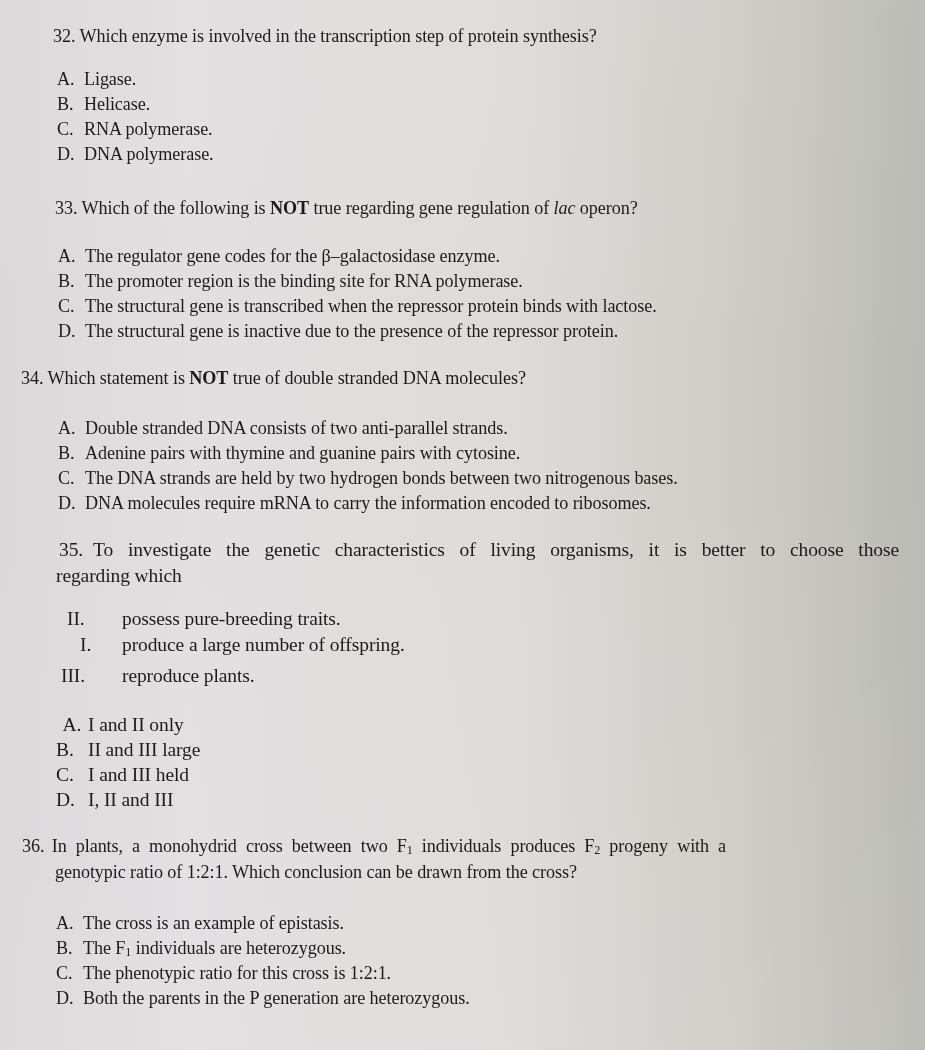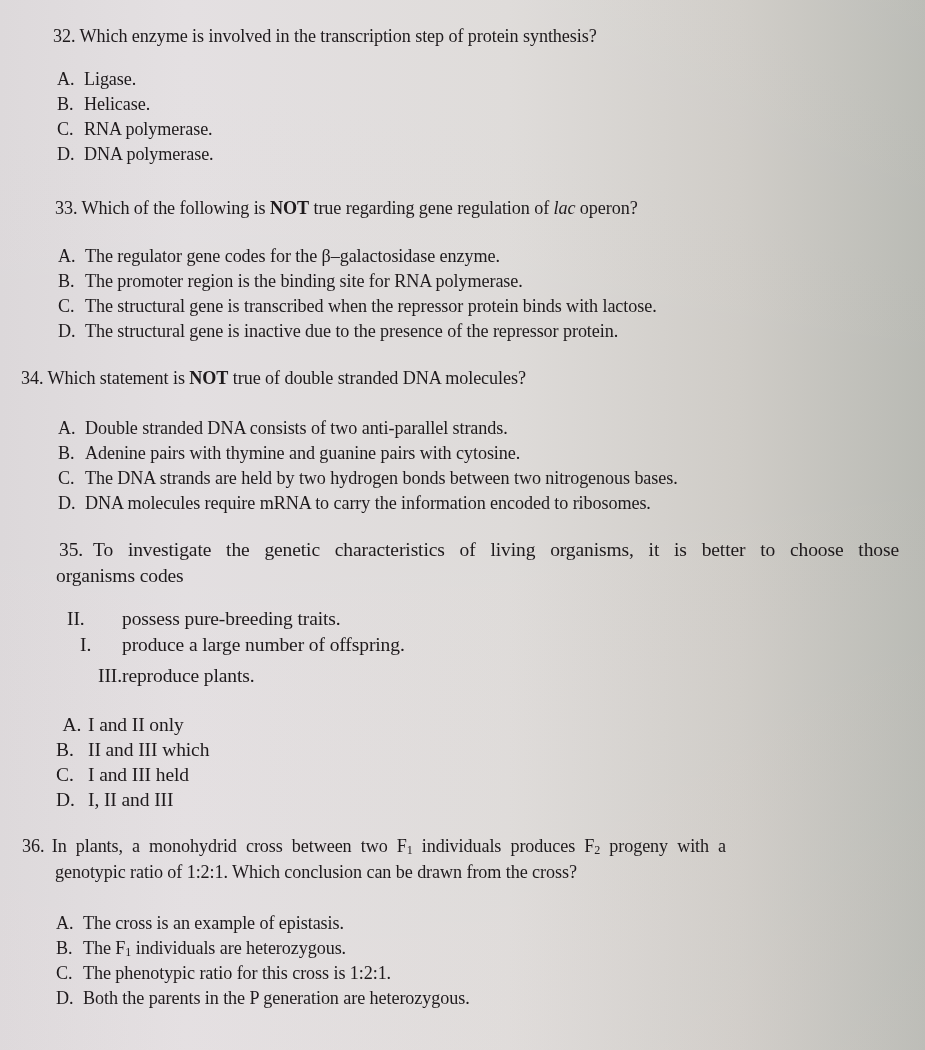--- a/index.html
+++ b/index.html
@@ -112,38 +112,38 @@
     <span class="opt-letter">D.</span><span>DNA molecules require mRNA to carry the information encoded to ribosomes.</span>
   </div>
 </div>
 
 <div>
   <div class="line" style="left:22px; top:538px; width:840px; display:flex; justify-content:space-between;margin-left:37px;">
     <span style="width:34px;">35.</span>
     <span style="flex:1; text-align:justify; text-align-last:justify; word-spacing:2px;">To investigate the genetic characteristics of living organisms, it is better to choose those</span>
   </div>
   <div class="line" style="left:56px; top:564px;">
-    <span>organisms codes</span>
+    <span>regarding which</span>
   </div>
 
   <div class="line" style="left:75px; top:633px;">
     <span class="roman" style="padding-left:5px; width:42px;">I.</span><span>produce a large number of offspring.</span>
   </div>
   <div class="line" style="left:67px; top:607px;">
     <span class="roman" style="width:55px;">II.</span><span>possess pure-breeding traits.</span>
   </div>
   <div class="line" style="left:61px; top:664px;">
-    <span class="roman" style="width:61px;text-align:right;">III.</span><span>reproduce plants.</span>
+    <span class="roman" style="width:61px;">III.</span><span>reproduce plants.</span>
   </div>
 
   <div class="line" style="left:56px; top:713px;text-align:center;">
     <span class="opt-letter" style="width:32px;">A.</span><span>I and II only</span>
   </div>
   <div class="line" style="left:56px; top:738px;">
-    <span class="opt-letter" style="width:32px;">B.</span><span>II and III which</span>
+    <span class="opt-letter" style="width:32px;">B.</span><span>II and III large</span>
   </div>
   <div class="line" style="left:56px; top:763px;">
     <span class="opt-letter" style="width:32px;">C.</span><span>I and III held</span>
   </div>
   <div class="line" style="left:56px; top:788px;">
     <span class="opt-letter" style="width:32px;">D.</span><span>I, II and III</span>
   </div>
 </div>
 
 <div>

